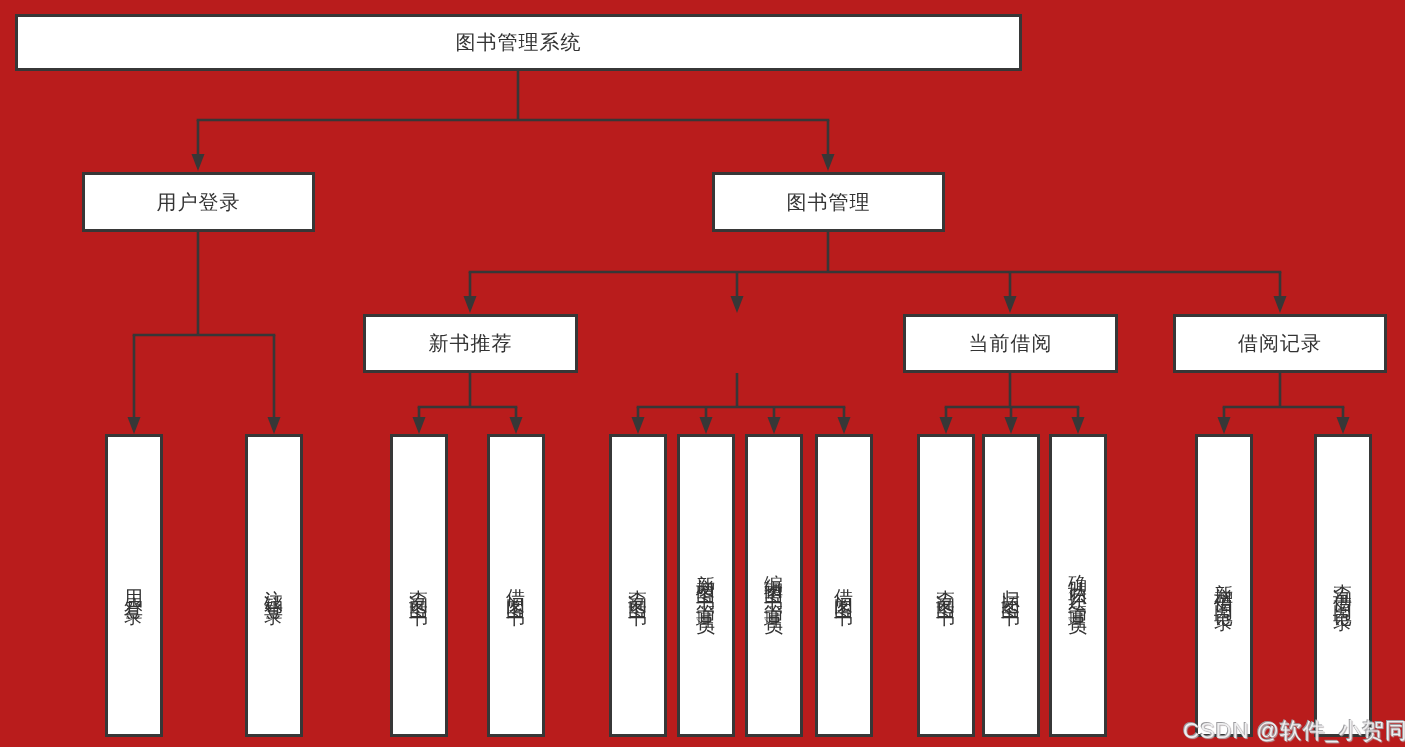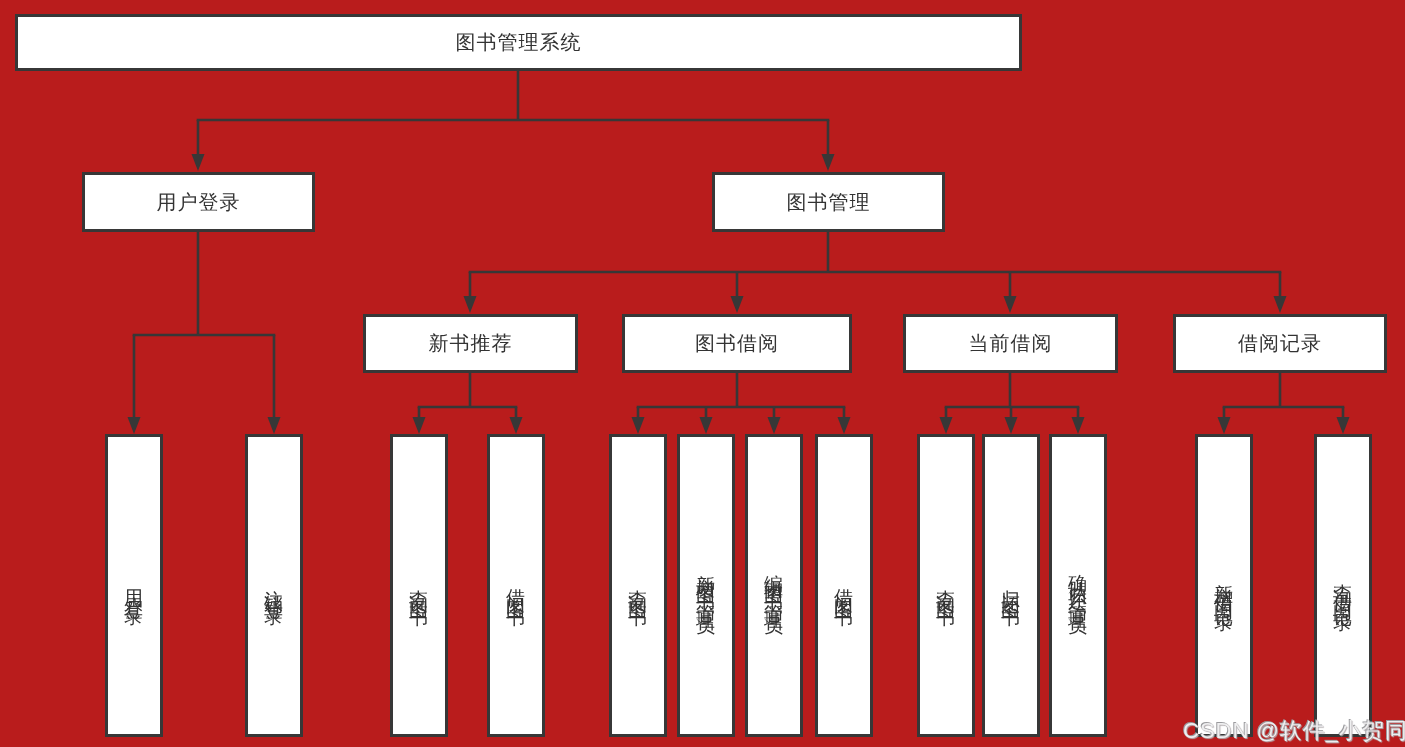--- a/index.html
+++ b/index.html
@@ -115,23 +115,20 @@
   <div class="node" style="left:82px; top:172px; width:233px; height:60px;">
     <span>用户登录</span>
   </div>
   <div class="node" style="left:712px; top:172px; width:233px; height:60px;text-align:center;">
     <span>图书管理</span>
   </div>
 
   <div class="node" style="left:363px; top:314px; width:215px; height:59px;">
     <span>新书推荐</span>
   </div>
-  <div class="node" style="left:622px; top:314px; width:230px; height:59px;">
-    <span>图书借阅</span>
-  </div>
   <div class="node" style="left:1173px; top:314px; width:214px; height:59px;">
     <span>借阅记录</span>
   </div>
   <div class="node" style="left:903px; top:314px; width:215px; height:59px;">
     <span>当前借阅</span>
   </div>
 
   <div class="node vert" style="left:105px; top:434px; width:58px; height:303px;">
     <span>用户登录</span>
   </div>

